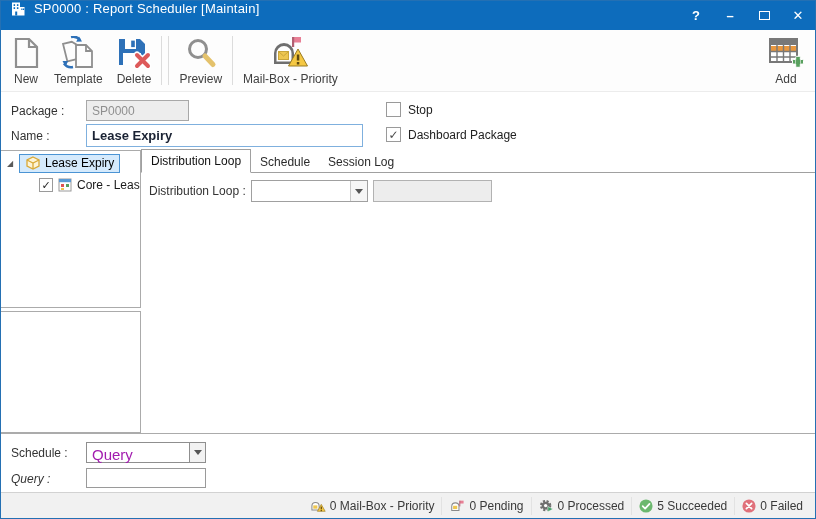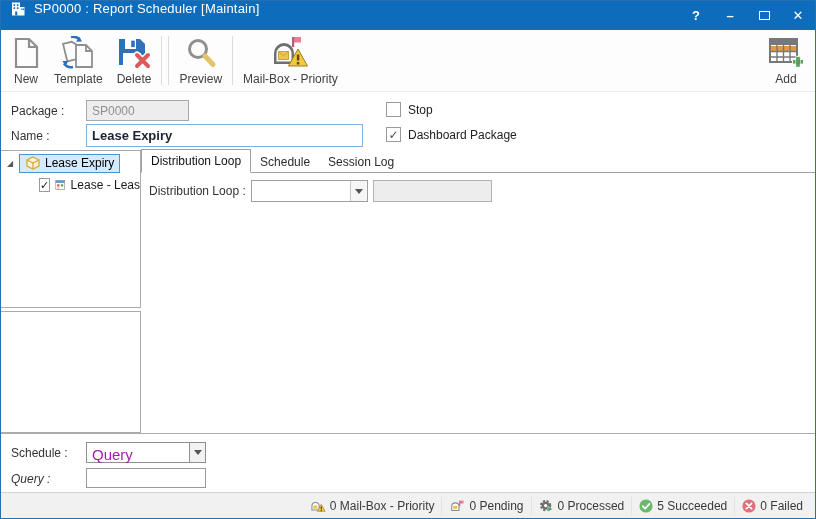--- a/index.html
+++ b/index.html
@@ -269,21 +269,21 @@
     </div>
     <div class="tree-child-row">
       <span class="cb cb-dark checked" style="width:14px;height:14px;font-size:11px;">✓</span>
       <svg width="14" height="14" viewBox="0 0 14 14">
         <rect x="1" y="1" width="12" height="12" fill="#fff" stroke="#9a9a9a"></rect>
         <rect x="1" y="1" width="12" height="3.2" fill="#5b9bd5"></rect>
         <rect x="3" y="6" width="3" height="3" fill="#e05252"></rect>
         <rect x="8" y="6" width="3" height="3" fill="#58a05e"></rect>
         <rect x="3" y="10" width="3" height="2" fill="#eec64f"></rect>
       </svg>
-      <span>Lease - Leas</span>
+      <span>Core - Leas</span>
     </div>
   </div>
 
   <div class="panel-lower"></div>
 
   <div class="tabbar">
     <span class="tab active">Distribution Loop</span>
     <span class="tab">Schedule</span>
     <span class="tab">Session Log</span>
   </div>

